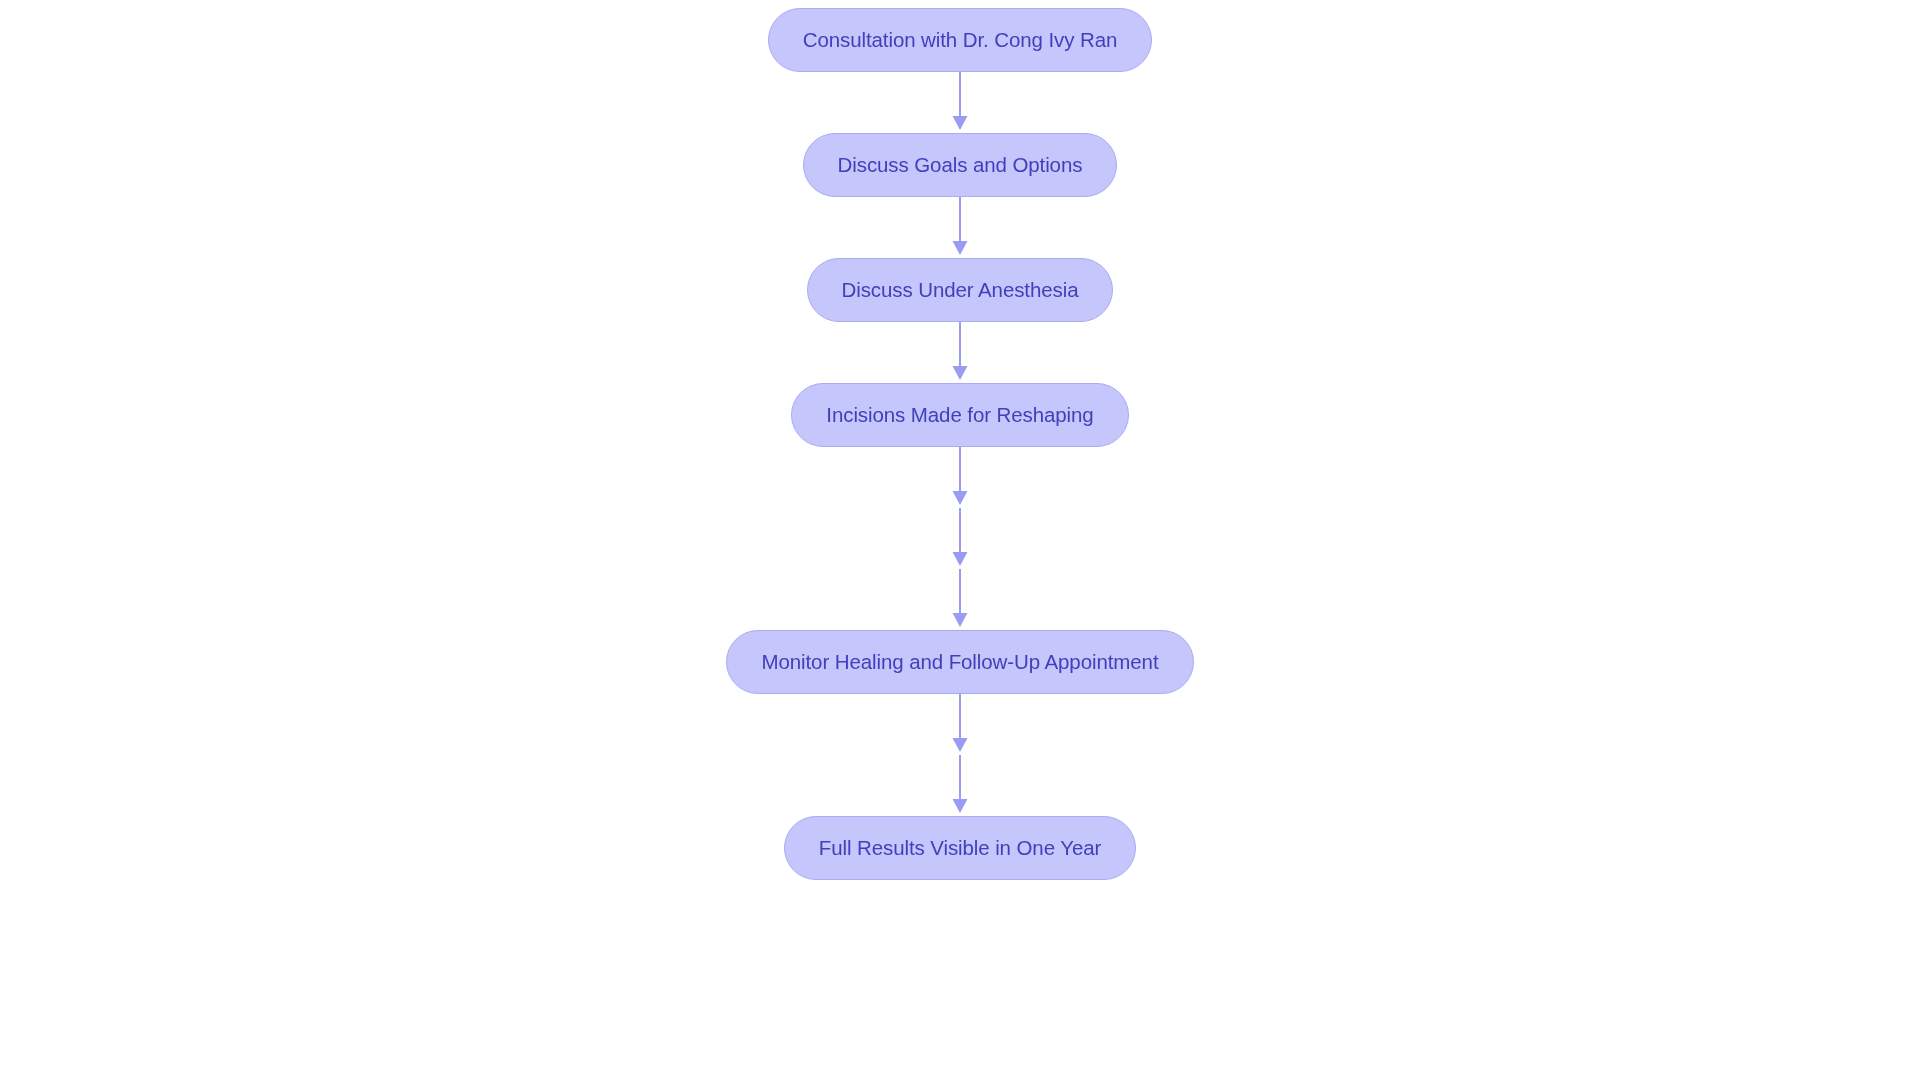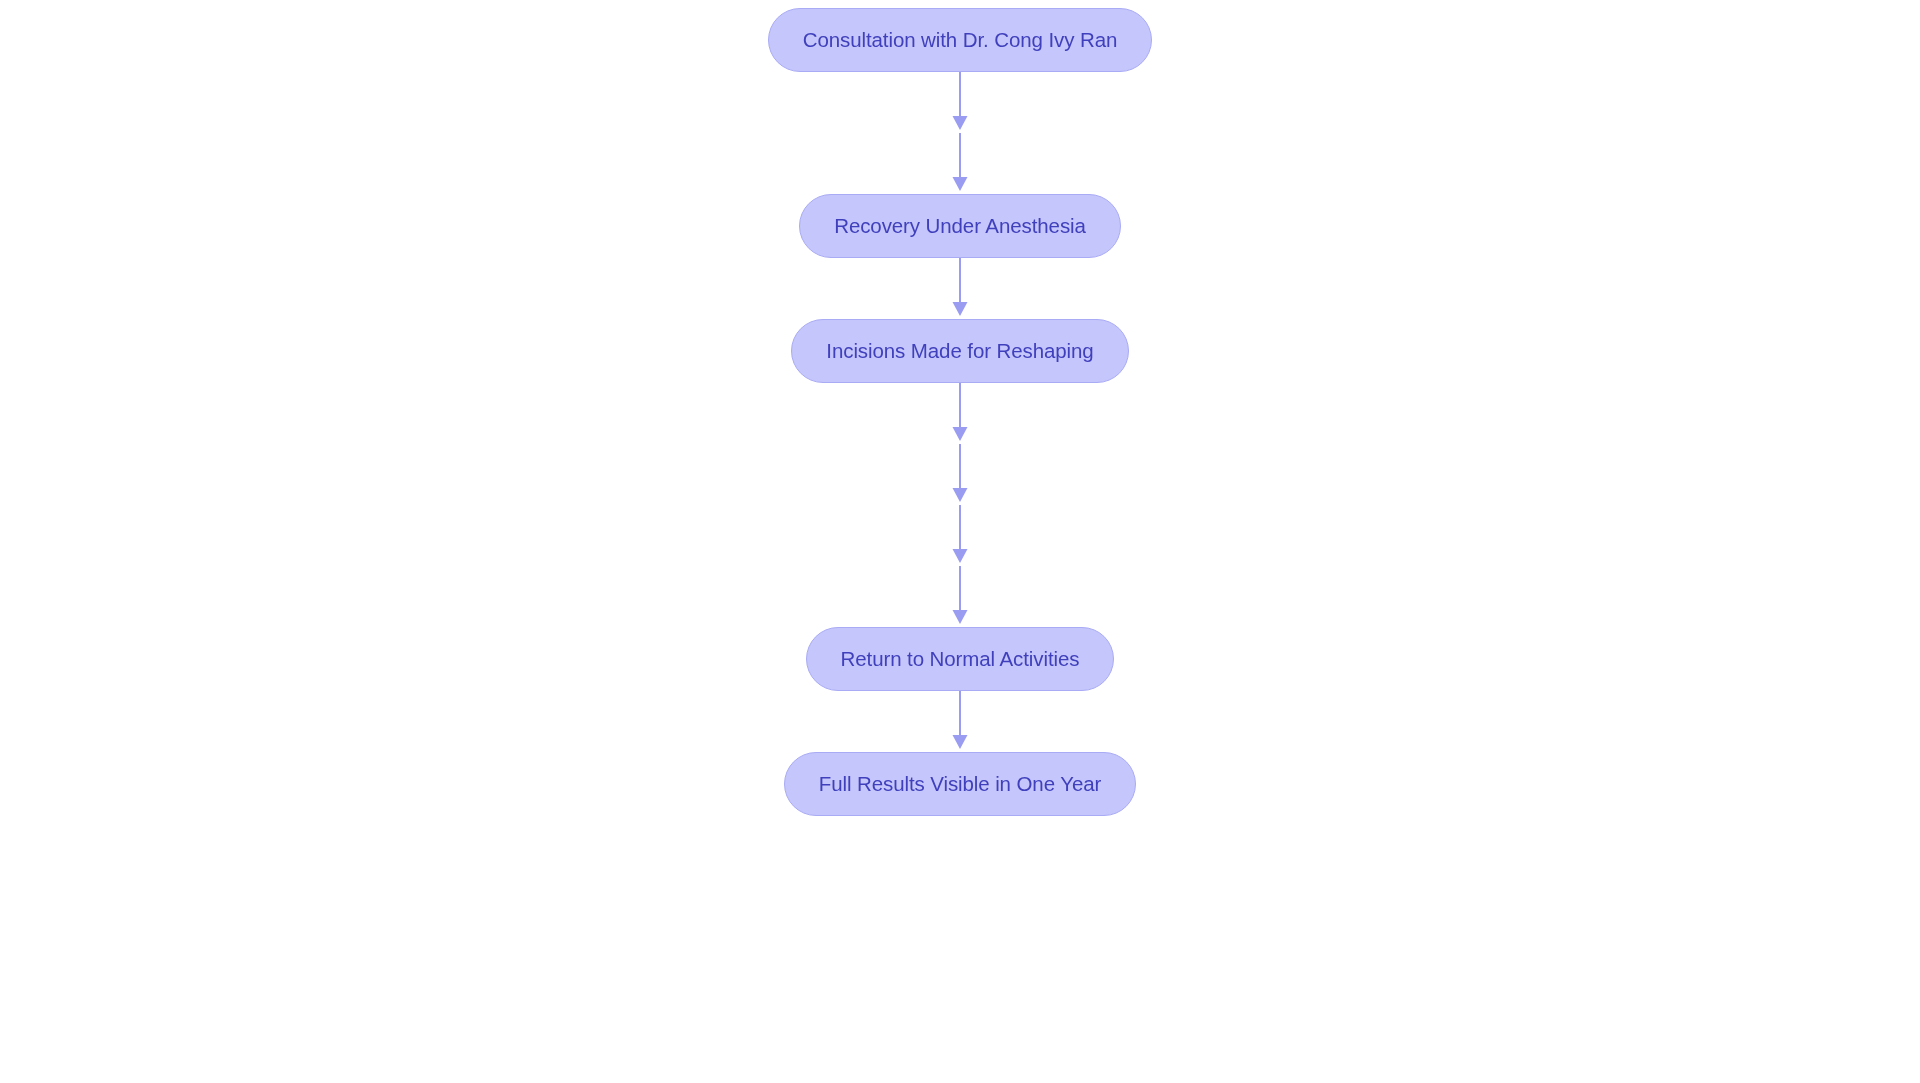--- a/index.html
+++ b/index.html
@@ -85,30 +85,33 @@
       <span class="node-label">Consultation with Dr. Cong Ivy Ran</span>
     </div>
 
     <div class="connector">
       <svg class="conn-svg" viewBox="0 0 24 61">
         <line x1="12" y1="0" x2="12" y2="47" stroke="#9a9cf2" stroke-width="2"></line>
         <polygon points="12,58 4.5,44 19.5,44" fill="#9a9cf2"></polygon>
       </svg>
     </div>
 
+    <div class="node">
+      <span class="node-label">Discuss Goals and Options</span>
+    </div>
 
     <div class="connector">
       <svg class="conn-svg" viewBox="0 0 24 61">
         <line x1="12" y1="0" x2="12" y2="47" stroke="#9a9cf2" stroke-width="2"></line>
         <polygon points="12,58 4.5,44 19.5,44" fill="#9a9cf2"></polygon>
       </svg>
     </div>
 
     <div class="node">
-      <span class="node-label">Recovery Under Anesthesia</span>
+      <span class="node-label">Discuss Under Anesthesia</span>
     </div>
 
     <div class="connector">
       <svg class="conn-svg" viewBox="0 0 24 61">
         <line x1="12" y1="0" x2="12" y2="47" stroke="#9a9cf2" stroke-width="2"></line>
         <polygon points="12,58 4.5,44 19.5,44" fill="#9a9cf2"></polygon>
       </svg>
     </div>
 
     <div class="node">
@@ -131,31 +134,31 @@
     </div>
 
 
     <div class="connector">
       <svg class="conn-svg" viewBox="0 0 24 61">
         <line x1="12" y1="0" x2="12" y2="47" stroke="#9a9cf2" stroke-width="2"></line>
         <polygon points="12,58 4.5,44 19.5,44" fill="#9a9cf2"></polygon>
       </svg>
     </div>
 
+    <div class="node">
+      <span class="node-label">Monitor Healing and Follow-Up Appointment</span>
+    </div>
 
     <div class="connector">
       <svg class="conn-svg" viewBox="0 0 24 61">
         <line x1="12" y1="0" x2="12" y2="47" stroke="#9a9cf2" stroke-width="2"></line>
         <polygon points="12,58 4.5,44 19.5,44" fill="#9a9cf2"></polygon>
       </svg>
     </div>
 
-    <div class="node">
-      <span class="node-label">Return to Normal Activities</span>
-    </div>
 
     <div class="connector">
       <svg class="conn-svg" viewBox="0 0 24 61">
         <line x1="12" y1="0" x2="12" y2="47" stroke="#9a9cf2" stroke-width="2"></line>
         <polygon points="12,58 4.5,44 19.5,44" fill="#9a9cf2"></polygon>
       </svg>
     </div>
 
     <div class="node">
       <span class="node-label">Full Results Visible in One Year</span>

